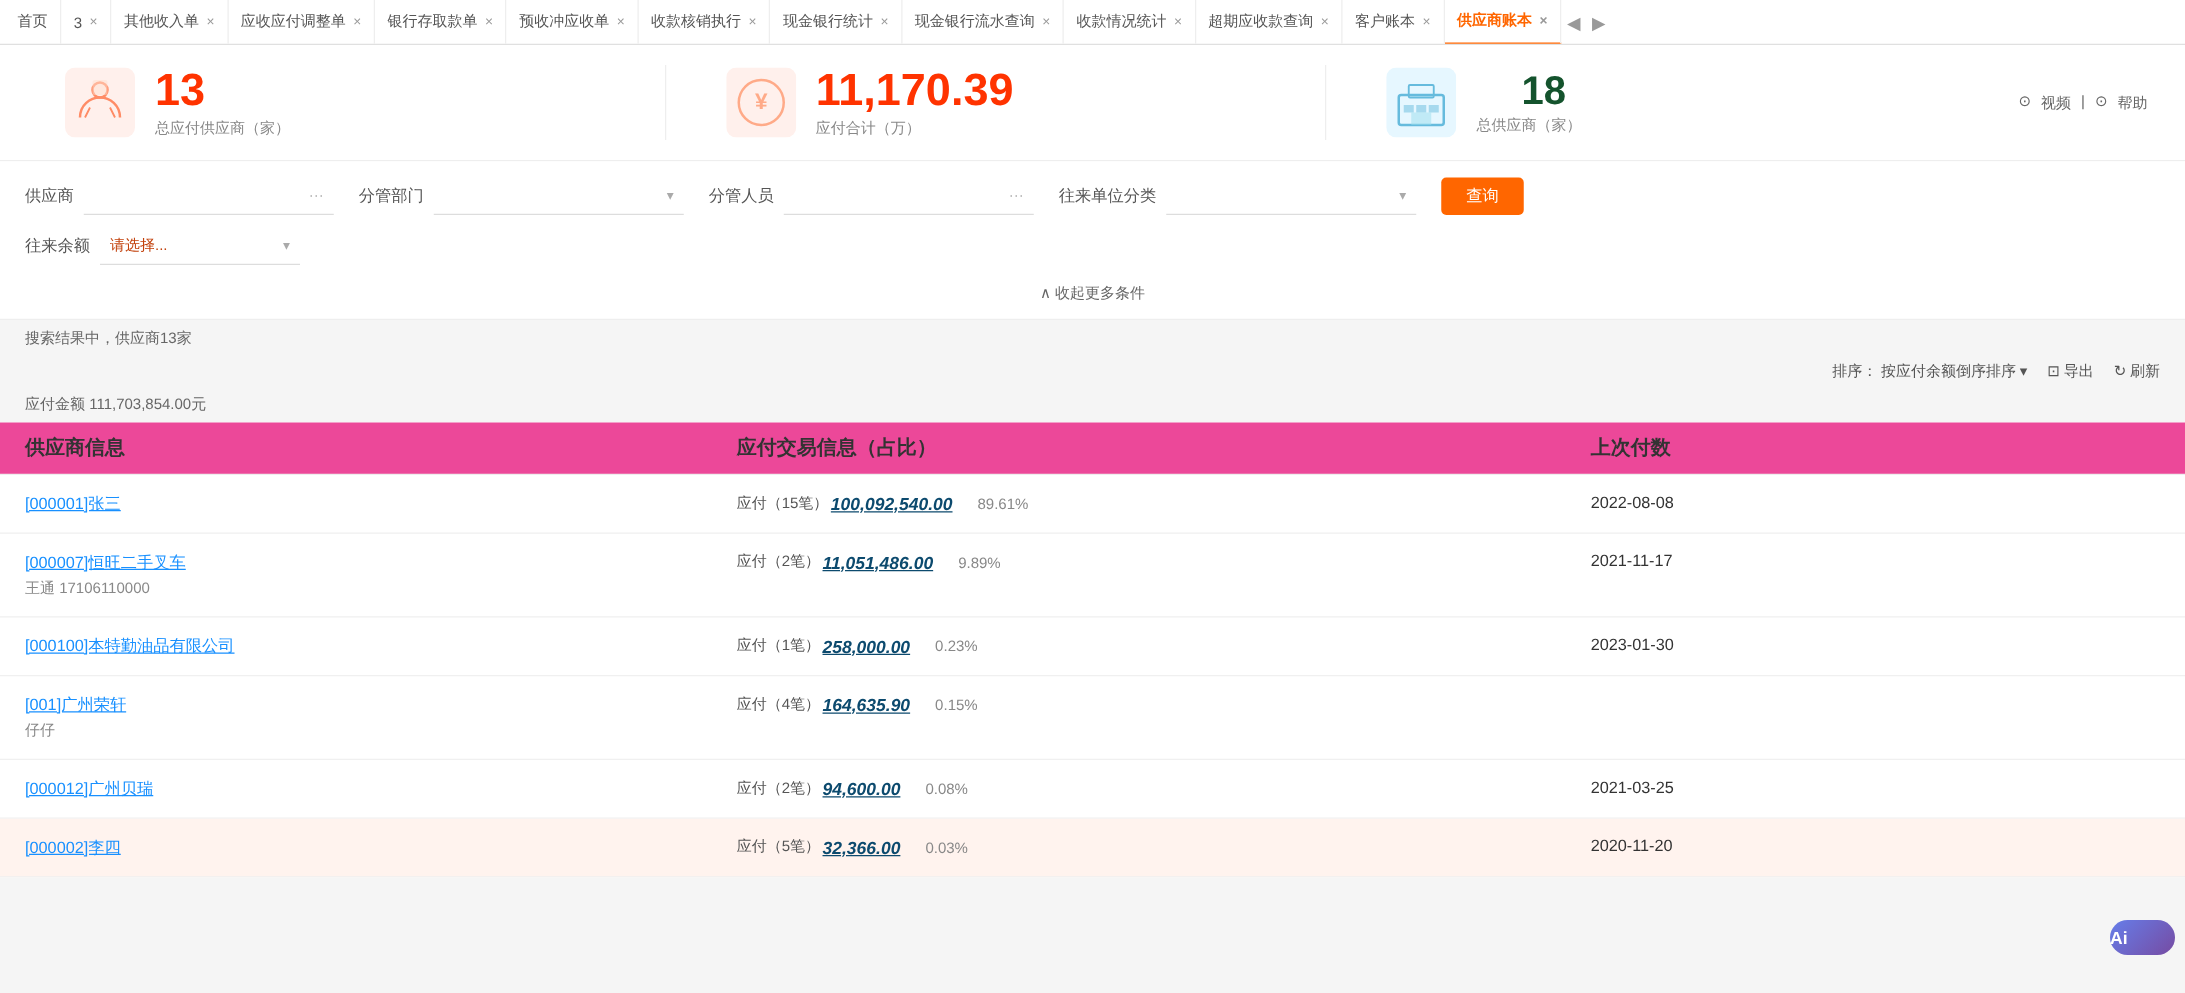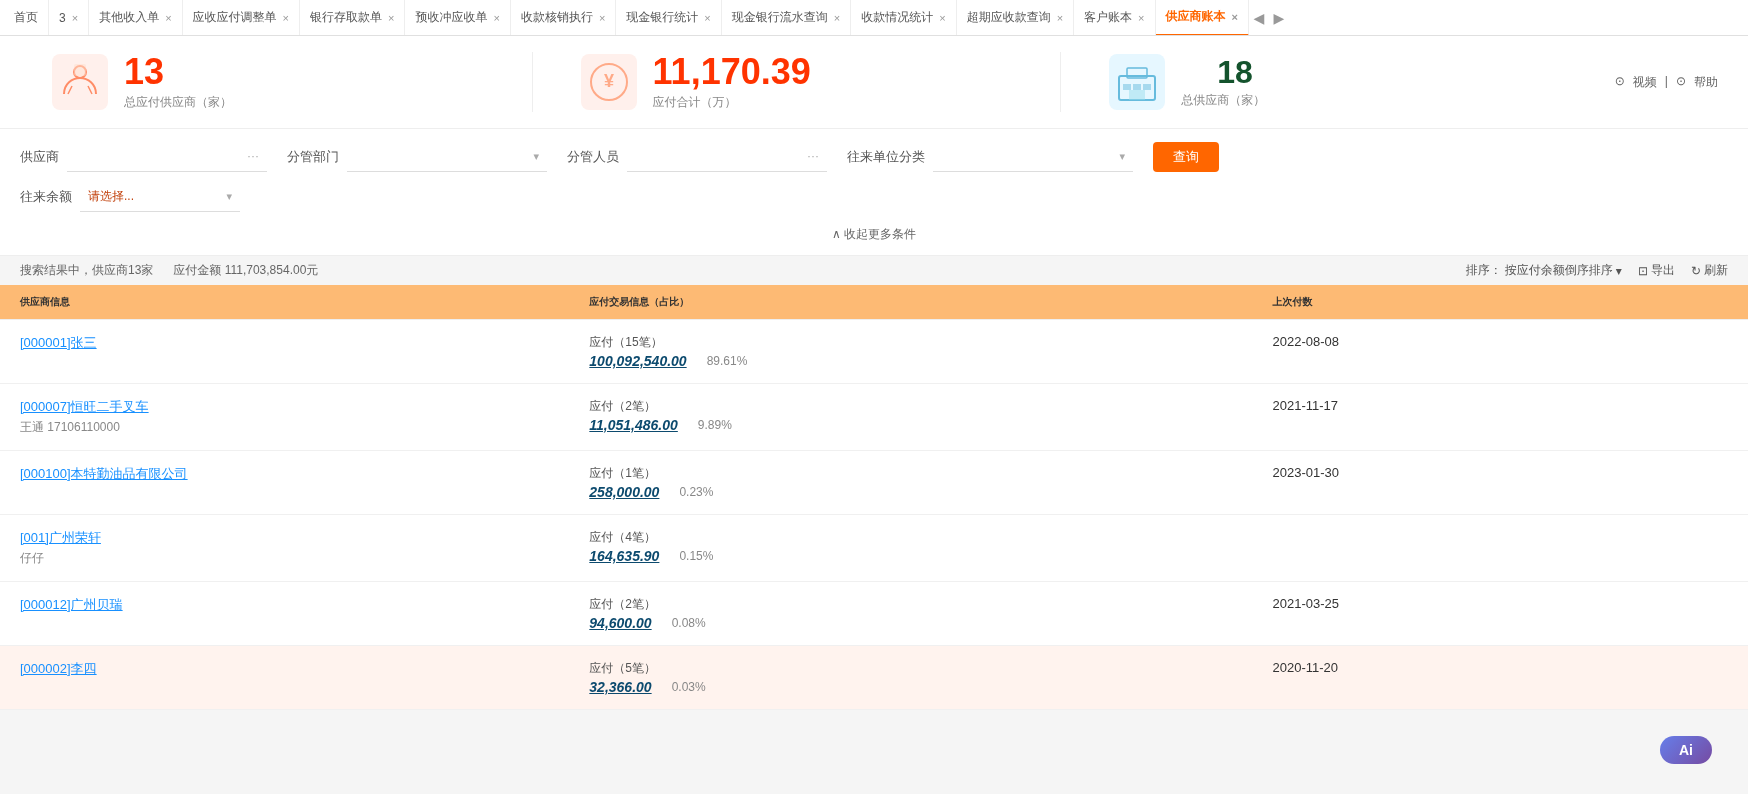--- a/index.html
+++ b/index.html
@@ -63,44 +63,44 @@
     .collapse-bar {
       text-align: center; padding: 4px 0; cursor: pointer; color: #666; font-size: 12px;
     }
     .collapse-bar span { display: inline-flex; align-items: center; gap: 4px; }
 
     
     .result-bar {
       display: flex; align-items: center; justify-content: space-between;
       background: #f5f5f5; padding: 6px 20px; font-size: 12px; color: #666;
     }
-    .result-info { display: flex; gap: 20px; }
+    .result-info { display: flex; gap: 36px; flex-direction: column; }
     .result-actions { display: flex; align-items: center; gap: 16px; font-size: 12px; color: #555; }
     .result-actions span { cursor: pointer; display: flex; align-items: center; gap: 3px; }
 
     
     .table-wrap { background: #fff; margin: 0; }
     .table-header {
-      display: flex; background: #fdba74; border-bottom: 1px solid #eee;
-      padding: 10px 20px; font-weight: bold; color: #333; font-size: 10px;
+      display: flex; background: #ec4899; border-bottom: 1px solid #eee;
+      padding: 10px 20px; font-weight: bold; color: #333; font-size: 16px;
     }
     .col-supplier { flex: 2.5; }
     .col-transaction { flex: 3; }
     .col-lastpay { flex: 2; text-align: left; }
 
     .table-row {
       display: flex; padding: 14px 20px; border-bottom: 1px solid #f0f0f0;
       align-items: flex-start; cursor: pointer;
     }
     .table-row.highlight { background: #fff3ee; }
 
     .supplier-name { color: #1890ff; text-decoration: underline; font-size: 13px; cursor: pointer; }
     .supplier-contact { font-size: 12px; color: #888; margin-top: 3px; }
 
-    .transaction-info { display: flex; flex-direction: column; gap: 2px; }
+    .transaction-info { display: flex; flex-direction: row; gap: 2px; }
     .transaction-label { font-size: 12px; color: #555; }
     .transaction-amount { color: #0c4a6e; font-size: 14px; font-weight: bold; text-decoration: underline; cursor: pointer; font-style: italic; }
     .transaction-pct { color: #888; font-size: 12px; margin-left: 16px; }
     .transaction-row { display: flex; align-items: center; gap: 4px; }
 
     .lastpay-date { font-size: 13px; color: #333; }
 
     
     .table-scroll { max-height: 480px; overflow-y: auto; }
     .table-scroll::-webkit-scrollbar { width: 6px; }
@@ -427,15 +427,15 @@
           </div>
         </div>
       </div>
       <div class="col-lastpay">
         <span class="lastpay-date">2020-11-20</span>
       </div>
     </div>
     </div>
 </div>
 
-<div style="position:fixed;right:36px;bottom:30px;background:linear-gradient(135deg,#667eea,#764ba2);color:#fff;width:52px;height:28px;border-radius:14px;display:flex;align-items:center;justify-content:center;font-size:14px;font-weight:bold;z-index:999;">
+<div style="position:fixed;right:8px;bottom:30px;background:linear-gradient(135deg,#667eea,#764ba2);color:#fff;width:52px;height:28px;border-radius:14px;display:flex;align-items:center;font-size:14px;font-weight:bold;z-index:999;">
   <span>Ai</span>
 </div>
 
 </body></html>

